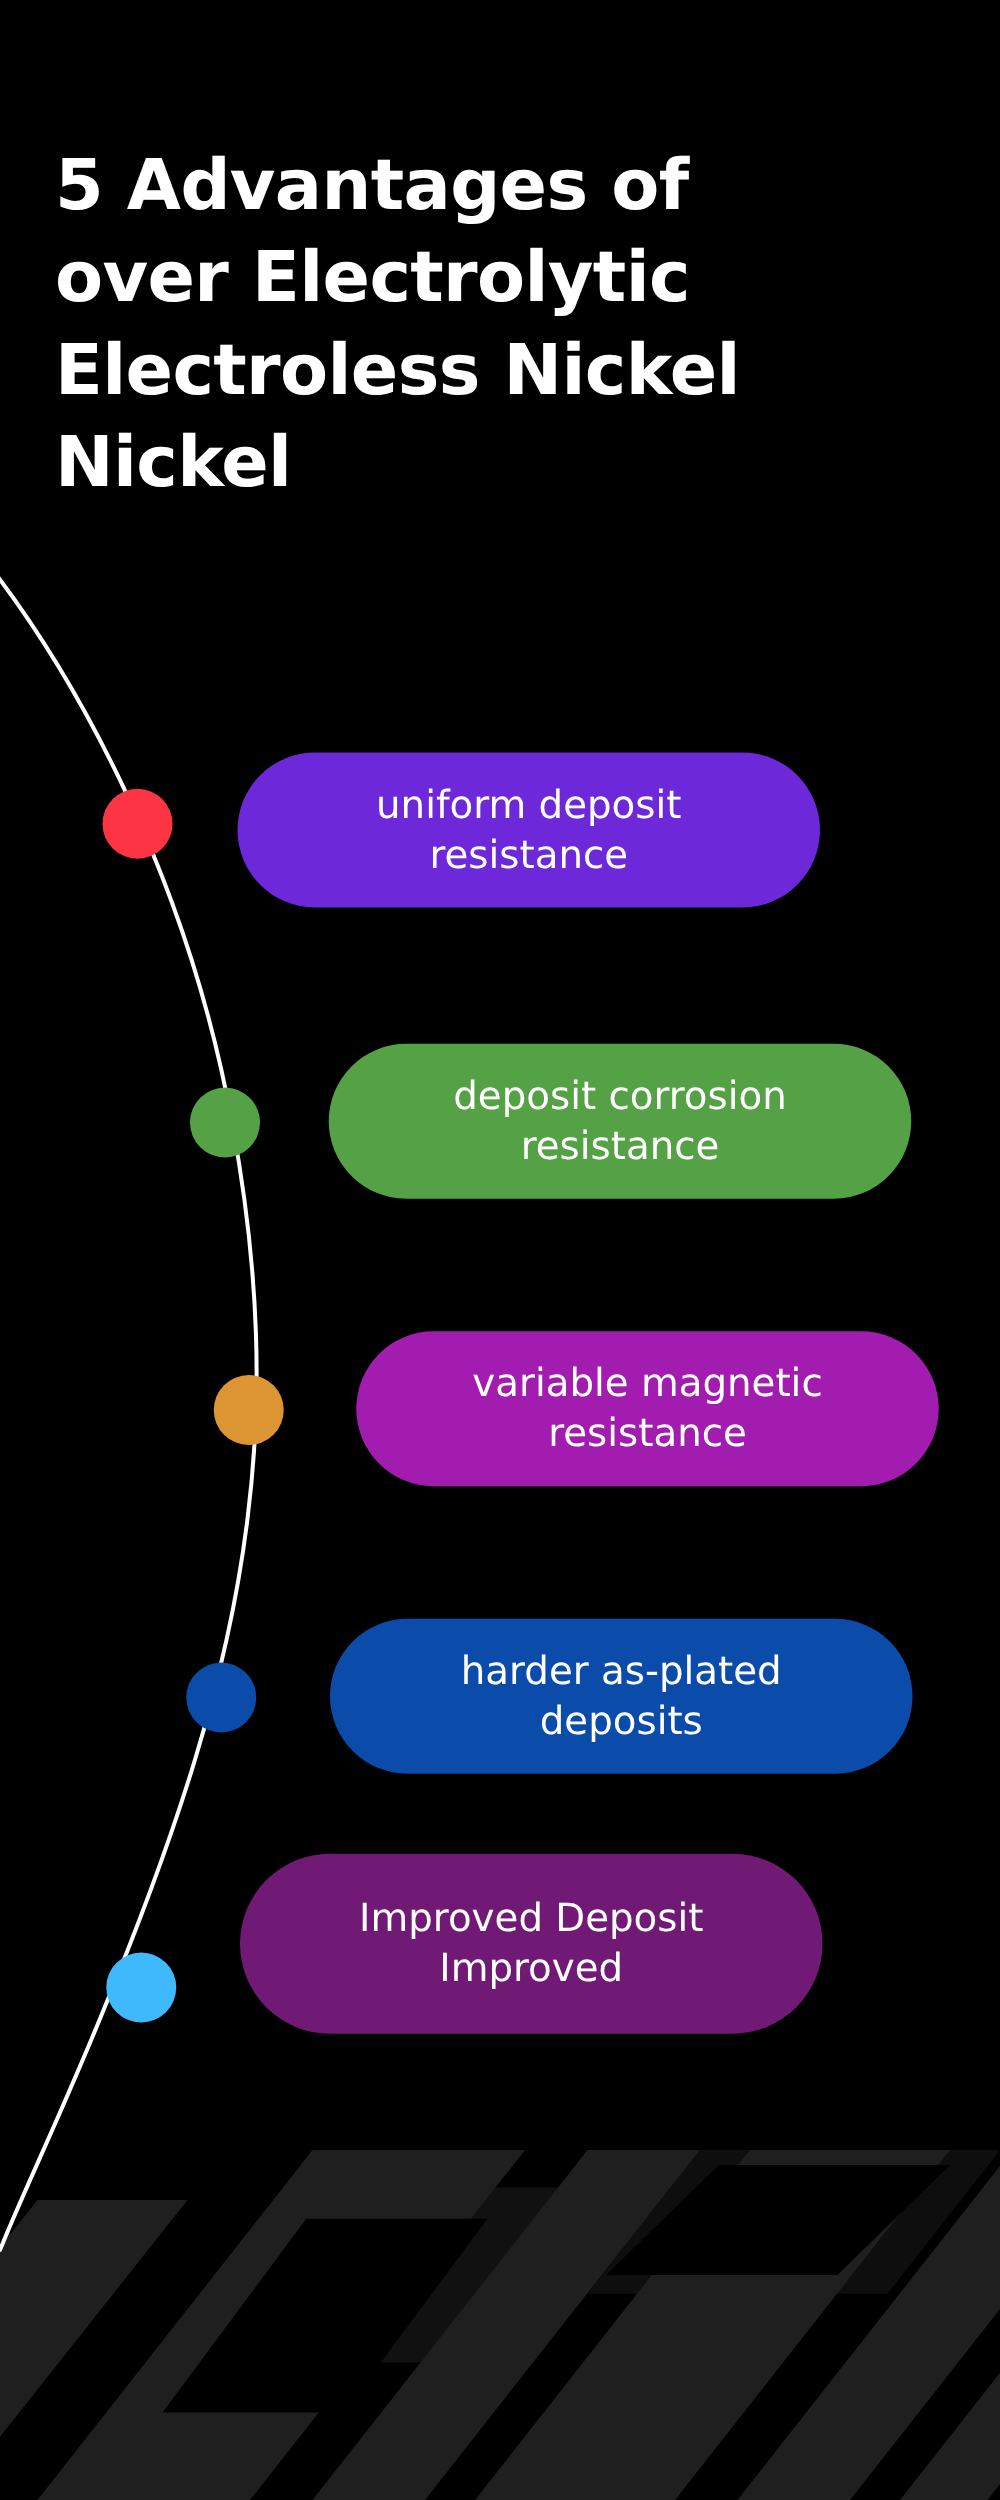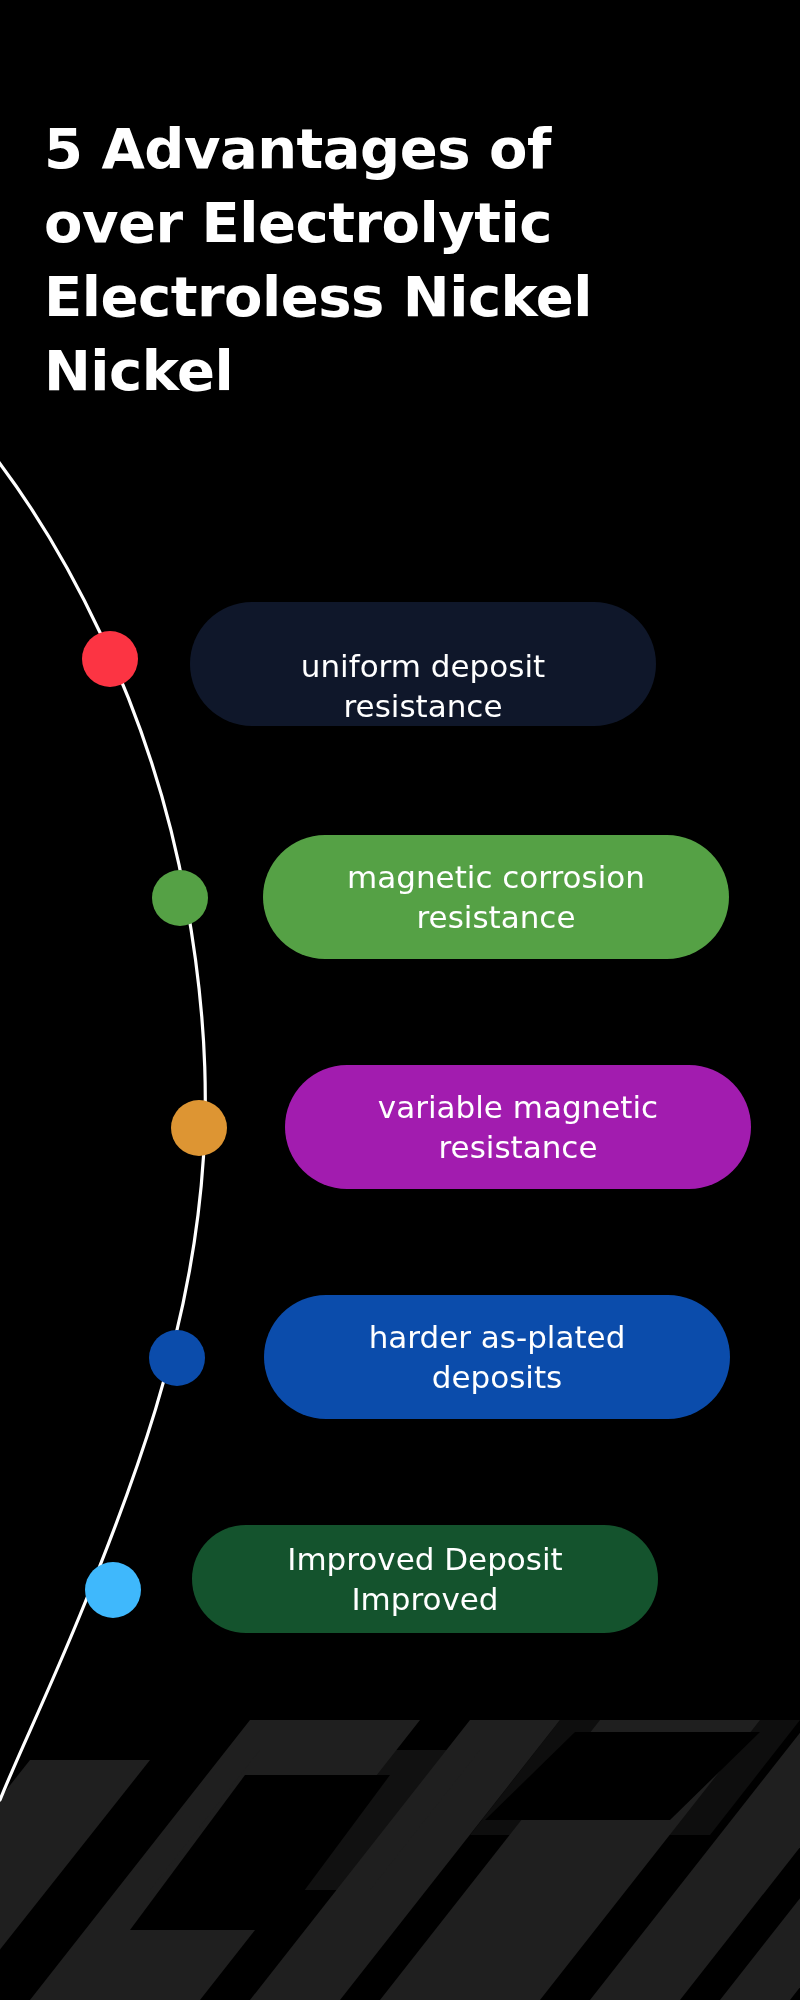--- a/index.html
+++ b/index.html
@@ -126,31 +126,31 @@
   </svg>
 
   <h1 id="title" style="color: rgb(255, 255, 255);">
     <span class="tline">5 Advantages of</span>
     <span class="tline">over Electrolytic</span>
     <span class="tline">Electroless Nickel</span>
     <span class="tline">Nickel</span>
   </h1>
 
   <div class="node-dot" id="dot-1" style="left: 82px; top: 631px; width: 56px; height: 56px; background: rgb(252, 52, 67);"></div>
-  <div class="pill" id="pill-1" style="left: 190px; top: 602px; width: 466px; height: 124px; background: #0f172a; align-items: flex-end;">
+  <div class="pill" id="pill-1" style="left: 190px; top: 602px; width: 466px; height: 124px; background: #6d28d9;">
     <div>
       <span>uniform deposit</span>
       <span>resistance</span>
     </div>
   </div>
 
   <div class="node-dot" id="dot-2" style="left: 152px; top: 870px; width: 56px; height: 56px; background: rgb(85, 161, 69);"></div>
   <div class="pill" id="pill-2" style="left: 263px; top: 835px; width: 466px; height: 124px; background: rgb(85, 161, 69);">
     <div>
-      <span>magnetic corrosion</span>
+      <span>deposit corrosion</span>
       <span>resistance</span>
     </div>
   </div>
 
   <div class="node-dot" id="dot-3" style="left: 171px; top: 1100px; width: 56px; height: 56px; background: rgb(221, 149, 51);"></div>
   <div class="pill" id="pill-3" style="left: 285px; top: 1065px; width: 466px; height: 124px; background: #a21caf;">
     <div>
       <span>variable magnetic</span>
       <span>resistance</span>
     </div>
@@ -158,20 +158,20 @@
 
   <div class="node-dot" id="dot-4" style="left: 149px; top: 1330px; width: 56px; height: 56px; background: rgb(11, 76, 171);"></div>
   <div class="pill" id="pill-4" style="left: 264px; top: 1295px; width: 466px; height: 124px; background: rgb(11, 76, 171);">
     <div>
       <span>harder as-plated</span>
       <span>deposits</span>
     </div>
   </div>
 
   <div class="node-dot" id="dot-5" style="left: 85px; top: 1562px; width: 56px; height: 56px; background: rgb(63, 184, 252);"></div>
-  <div class="pill" id="pill-5" style="left: 192px; top: 1525px; width: 466px; height: 108px; background: #14532d;">
+  <div class="pill" id="pill-5" style="left: 192px; top: 1483px; width: 466px; height: 144px; background: #701a75;">
     <div>
       <span>Improved Deposit</span>
       <span>Improved</span>
     </div>
   </div>
 
 </div>
 
 </body></html>

